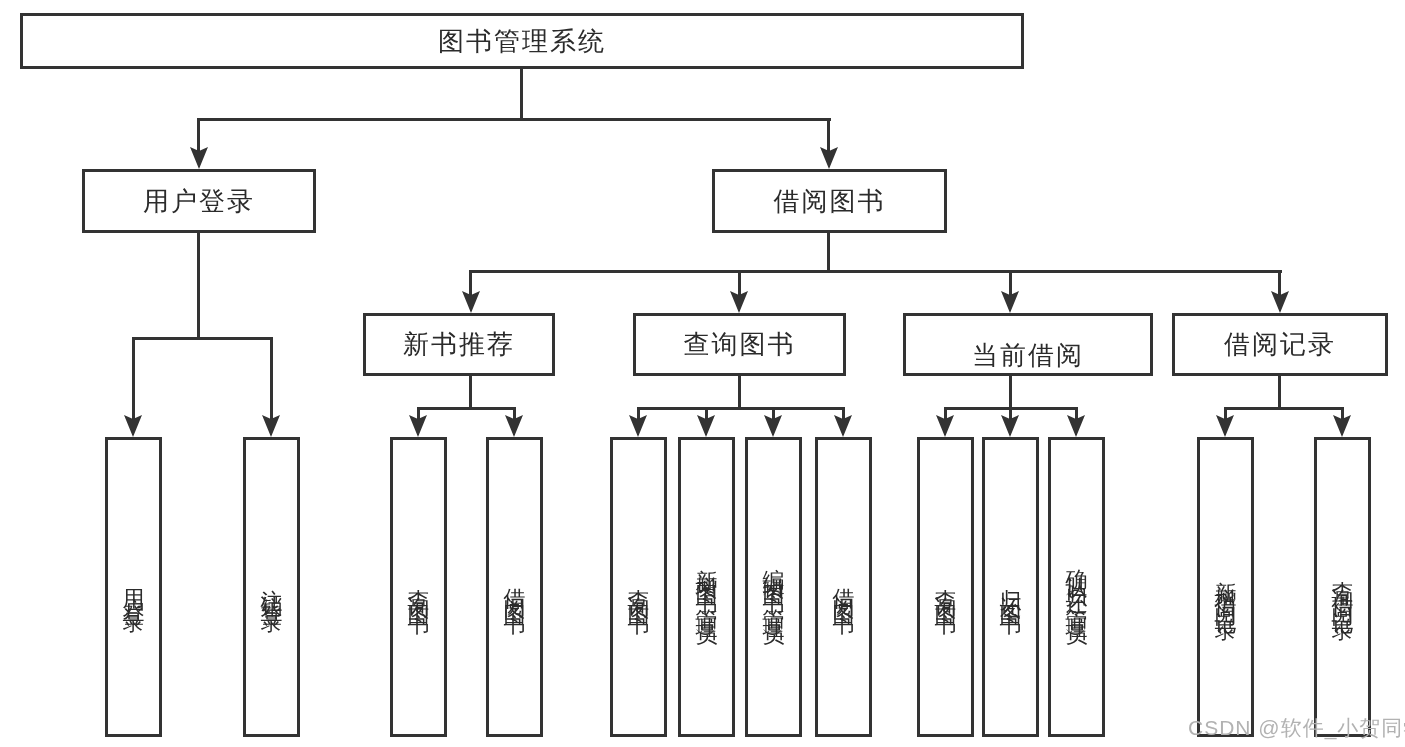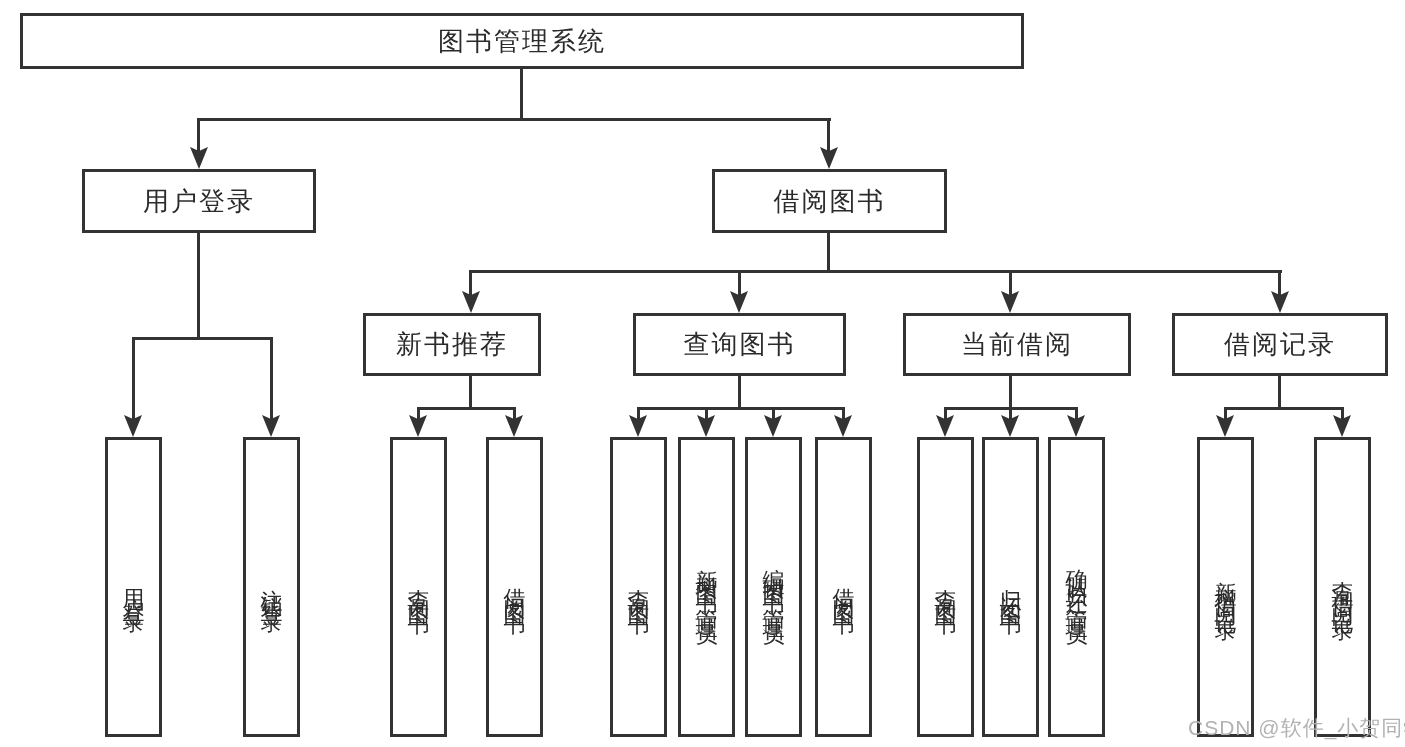--- a/index.html
+++ b/index.html
@@ -37,27 +37,27 @@
     <span class="hboxlabel">图书管理系统</span>
   </div>
 
   <div class="box" style="left:82px;top:169px;width:234px;height:64px;">
     <span class="hboxlabel">用户登录</span>
   </div>
   <div class="box" style="left:712px;top:169px;width:235px;height:64px;">
     <span class="hboxlabel">借阅图书</span>
   </div>
 
-  <div class="box" style="left:363px;top:313px;width:178px;height:63px;">
+  <div class="box" style="left:363px;top:313px;width:192px;height:63px;">
     <span class="hboxlabel">新书推荐</span>
   </div>
   <div class="box" style="left:633px;top:313px;width:213px;height:63px;">
     <span class="hboxlabel">查询图书</span>
   </div>
-  <div class="box" style="left:903px;top:313px;width:228px;height:63px;">
+  <div class="box" style="left:903px;top:313px;width:250px;height:63px;align-items:flex-end;">
     <span class="hboxlabel">当前借阅</span>
   </div>
   <div class="box" style="left:1172px;top:313px;width:216px;height:63px;">
     <span class="hboxlabel">借阅记录</span>
   </div>
 
   <div class="box vbox" style="left:105px;">
     <span class="vlabel">用户登录</span>
   </div>
   <div class="box vbox" style="left:243px;">

